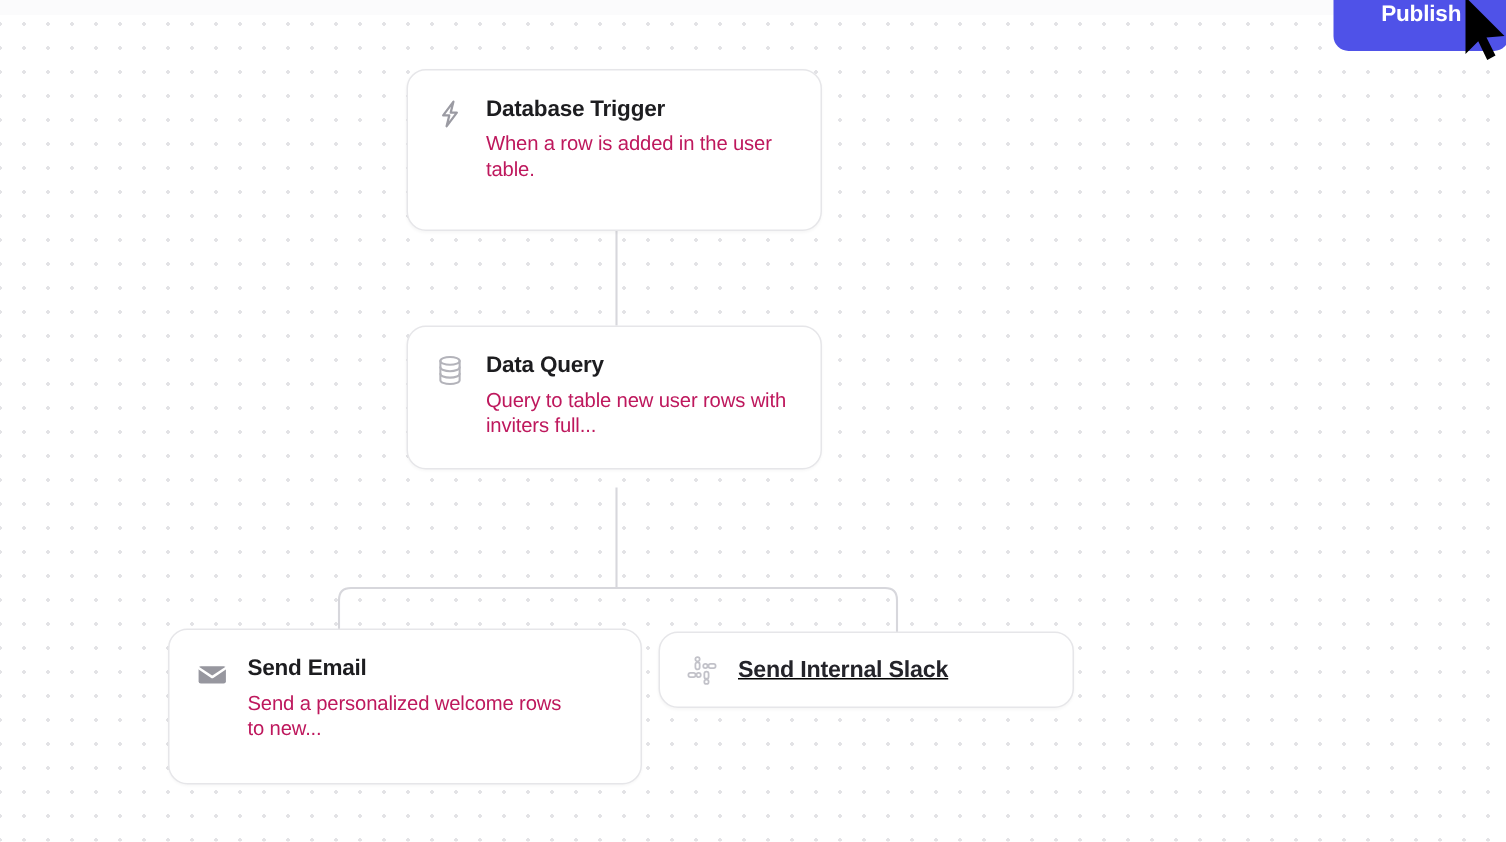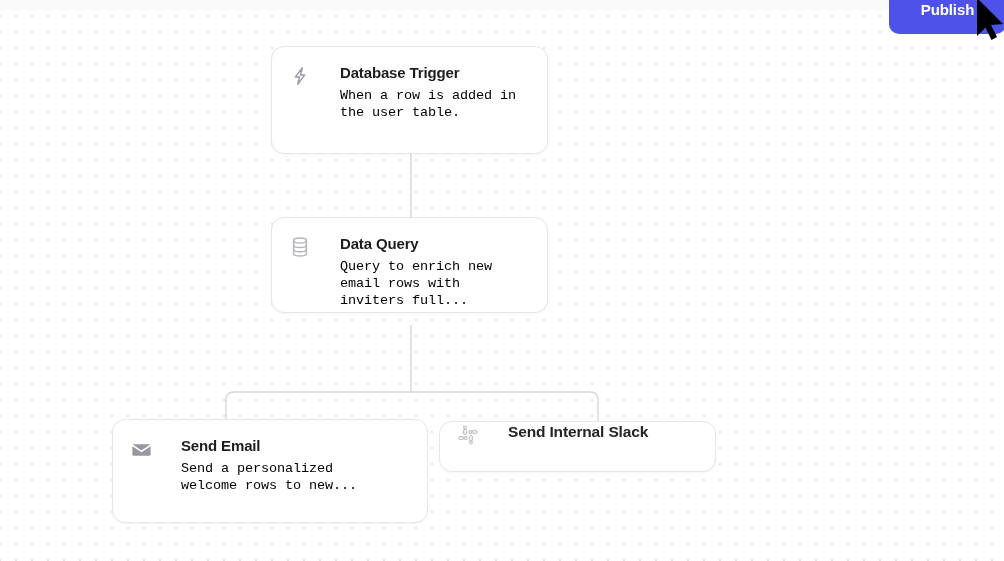--- a/index.html
+++ b/index.html
@@ -54,26 +54,27 @@
     background: #ffffff;
     border: 1px solid #e6e6e9;
     border-radius: 13px;
     z-index: 2;
     box-shadow: 0 1px 2px rgba(16,18,30,0.035);
   }
   .node-inner {
     display: flex;
     align-items: flex-start;
     padding: 16px 18px 16px 16px;
-    gap: 28px;
+    gap: 12px;
   }
   .node-inner.centered {
-    align-items: flex-start;
+    align-items: center;
     padding: 0 18px 0 16px;
     height: 100%;
+    text-decoration: underline;
   }
   .node-icon {
     flex: 0 0 auto;
     width: 24px;
     height: 24px;
     display: flex;
     align-items: center;
     justify-content: center;
     margin-top: 1px;
   }
@@ -87,25 +88,24 @@
     font-weight: 700;
     color: #1d1d20;
     letter-spacing: -0.15px;
     line-height: 19px;
     white-space: nowrap;
   }
   .node-desc {
     margin-top: 5px;
     font-size: 13.5px;
     font-weight: 400;
-    color: #000000;
+    color: #be185d;
     line-height: 17px;
     letter-spacing: -0.1px;
     max-width: 212px;
-    font-family: Liberation Mono, monospace;
   }
   .node-title.inline {
     font-size: 15.5px;
     font-weight: 600;
     color: #24242a;
   }
 
   
   #node-database-trigger { left: 271px; top: 46px;  width: 277px; height: 108px; }
   #node-data-query       { left: 271px; top: 217px; width: 277px; height: 96px; }
@@ -185,21 +185,21 @@
       <span class="node-icon">
         <svg width="20" height="22" viewBox="0 0 20 24" fill="none" stroke="#b3b3ba" stroke-width="1.5" stroke-linecap="round" stroke-linejoin="round">
           <ellipse cx="10" cy="5" rx="7" ry="2.8"></ellipse>
           <path d="M3 5 v14 c0 1.55 3.13 2.8 7 2.8 s7 -1.25 7 -2.8 V5"></path>
           <path d="M3 9.7 c0 1.55 3.13 2.8 7 2.8 s7 -1.25 7 -2.8"></path>
           <path d="M3 14.4 c0 1.55 3.13 2.8 7 2.8 s7 -1.25 7 -2.8"></path>
         </svg>
       </span>
       <span class="node-text">
         <span class="node-title">Data Query</span>
-        <span class="node-desc">Query to enrich new email rows with inviters full...</span>
+        <span class="node-desc">Query to table new user rows with inviters full...</span>
       </span>
     </div>
   </div>
 
   <div class="node" id="node-send-email">
     <div class="node-inner">
       <span class="node-icon">
         <svg width="23" height="23" viewBox="0 0 24 24" fill="none">
           <rect x="2.5" y="6.5" width="19" height="12" rx="1.6" fill="#97979f"></rect>
           <path d="M2.5 7.6 L12 14 L21.5 7.6" stroke="#ffffff" stroke-width="1.7" stroke-linecap="round" stroke-linejoin="round" fill="none"></path>

